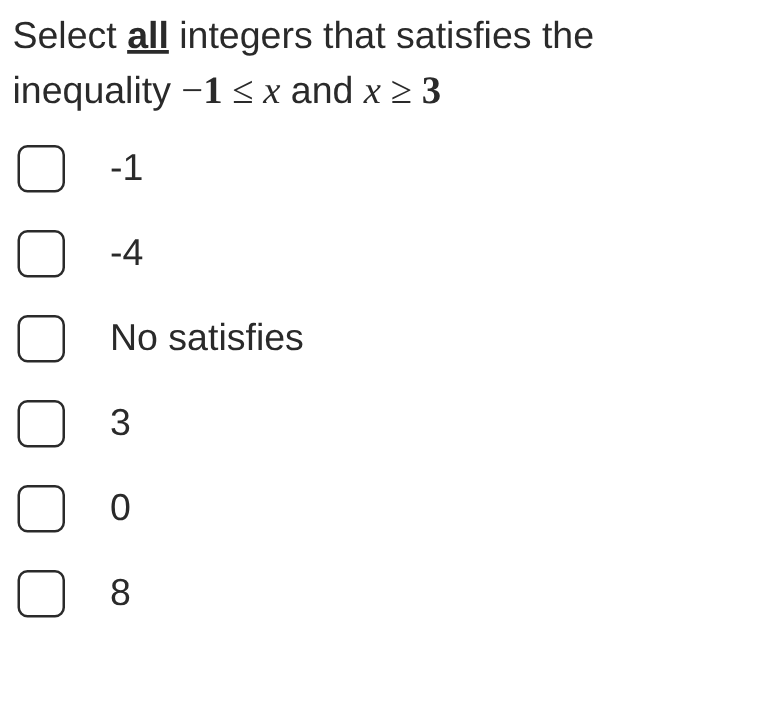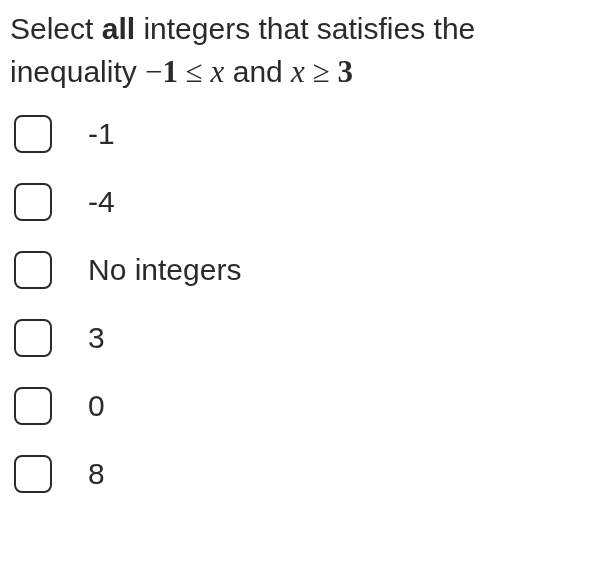--- a/index.html
+++ b/index.html
@@ -15,20 +15,21 @@
       color: #2a2a2a;
     }
     .question {
       font-size: 30px;
       line-height: 1.4;
       color: #2a2a2a;
       margin-bottom: 22px;
       font-weight: 400;
     }
     .question .all {
+      text-decoration: underline;
       font-weight: 700;
       text-align: center;
     }
     .question .mathvar {
       font-family: 'Times New Roman', serif;
       font-style: italic;
       font-size: 31px;
     }
     .question .mathnum {
       font-family: 'Times New Roman', serif;
@@ -76,21 +77,21 @@
   <div class="option">
     <div class="checkbox"></div>
     <div class="option-label">-1</div>
   </div>
   <div class="option">
     <div class="checkbox"></div>
     <div class="option-label">-4</div>
   </div>
   <div class="option">
     <div class="checkbox"></div>
-    <div class="option-label">No integers</div>
+    <div class="option-label">No satisfies</div>
   </div>
   <div class="option">
     <div class="checkbox"></div>
     <div class="option-label">3</div>
   </div>
   <div class="option">
     <div class="checkbox"></div>
     <div class="option-label">0</div>
   </div>
   <div class="option">

